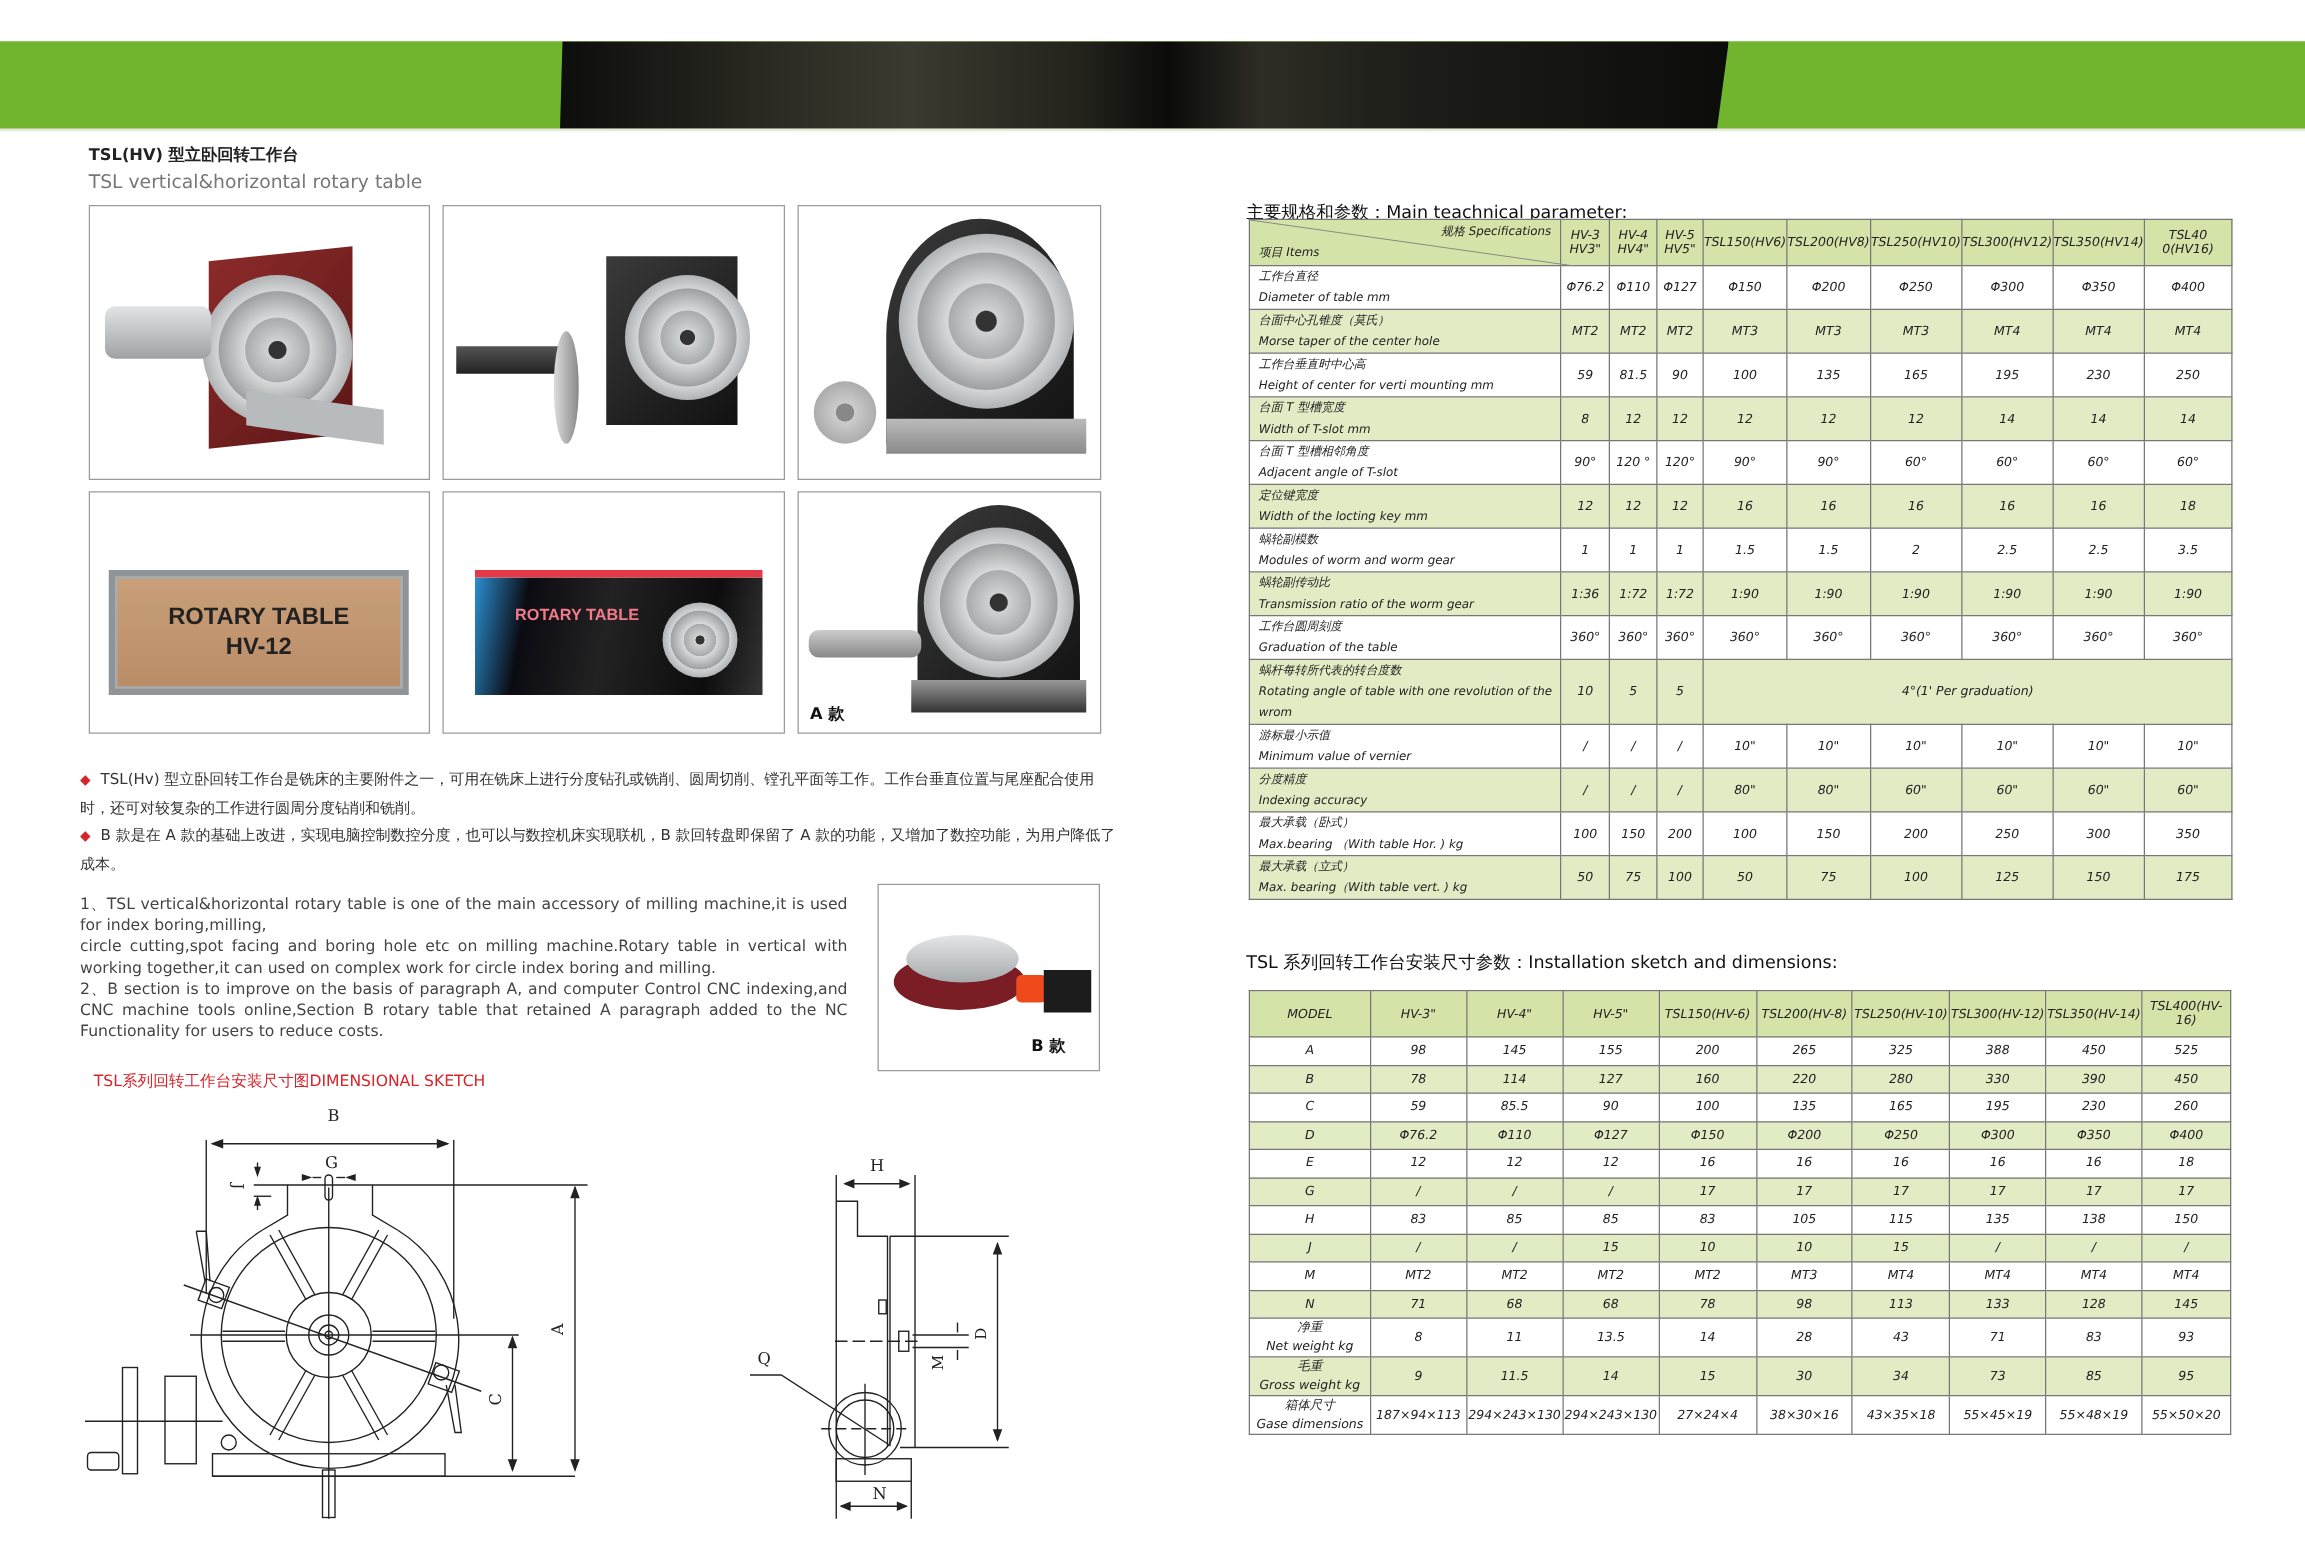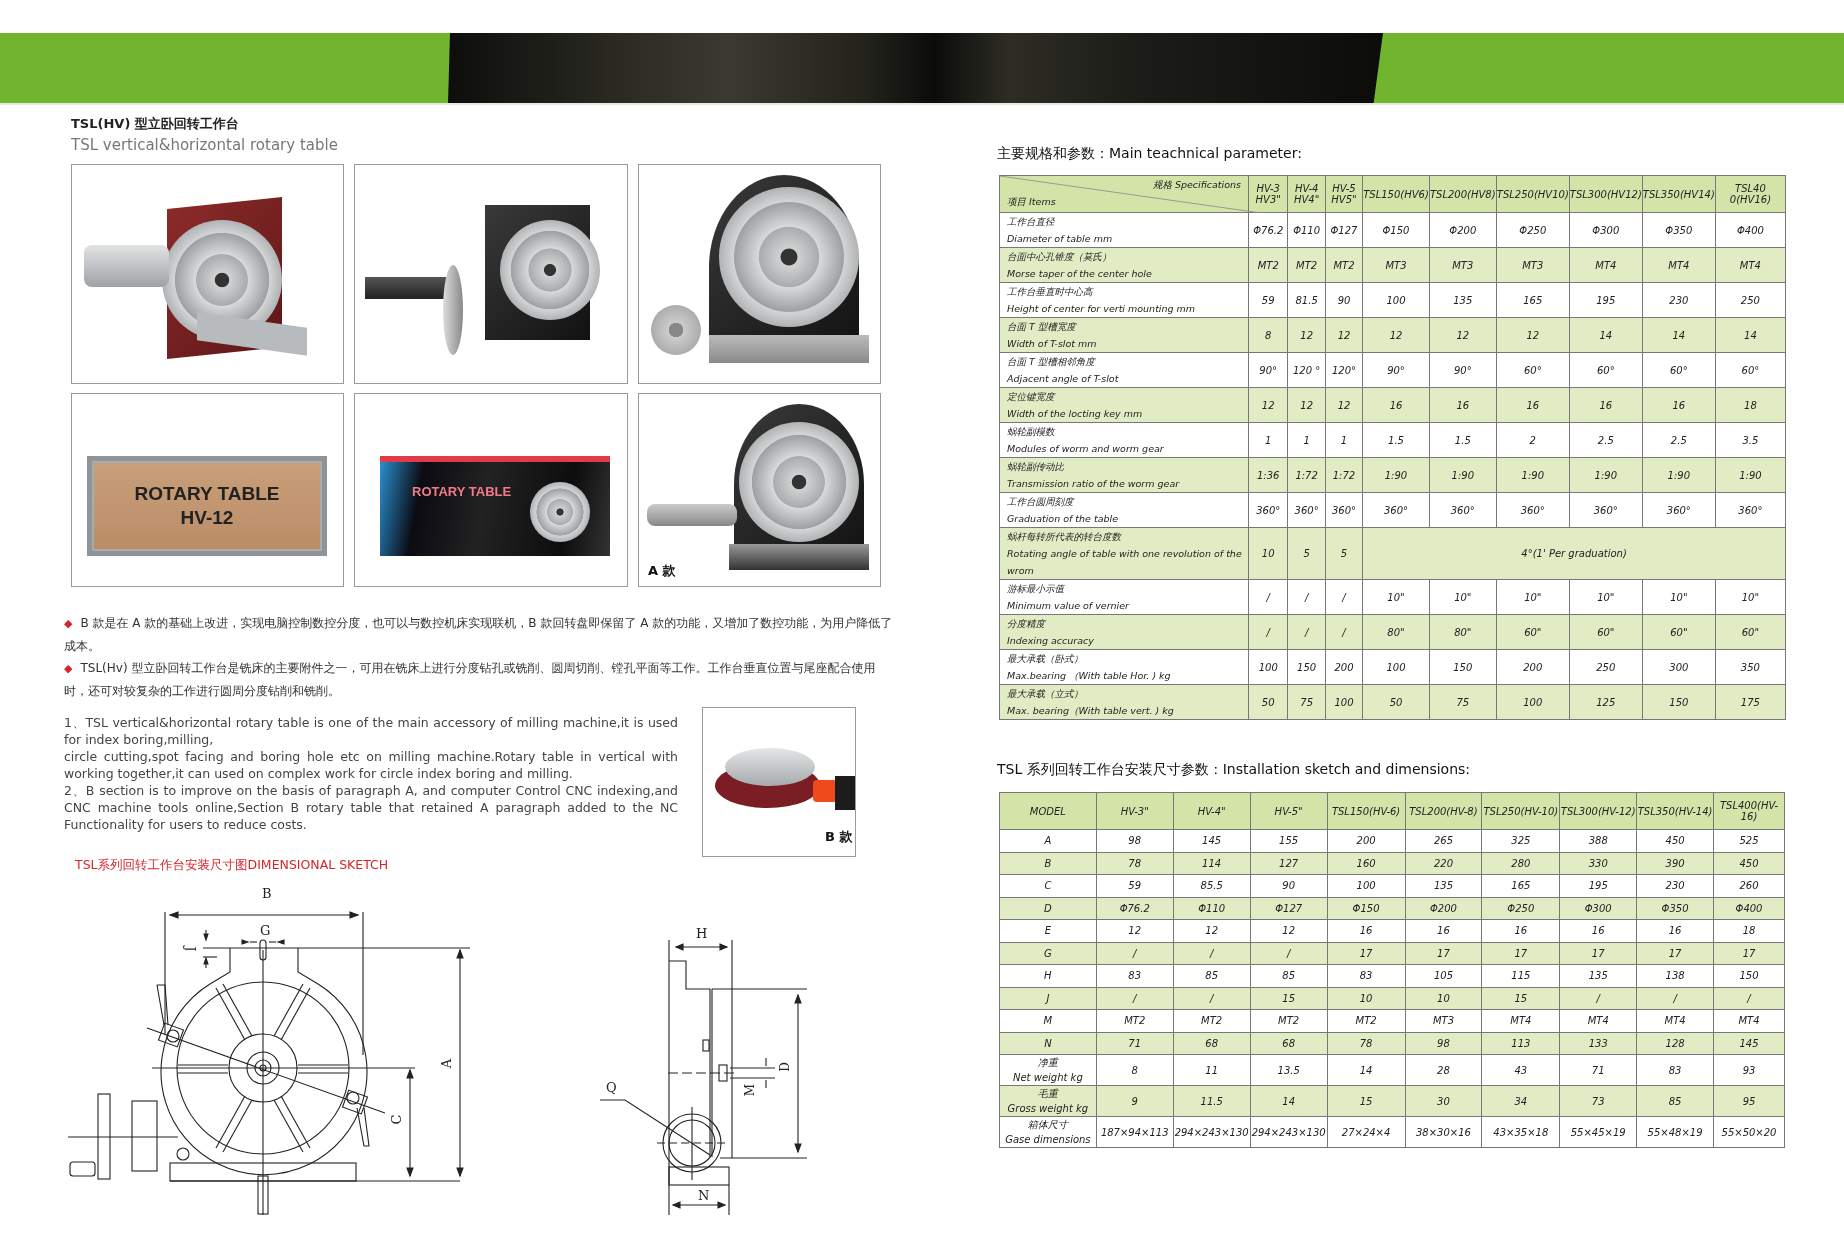--- a/index.html
+++ b/index.html
@@ -95,31 +95,31 @@
 </div>
 <div class="photo" style="left:638px;top:393px;width:243px;height:194px;">
   <div class="rt-body" style="left:95px;top:10px;width:130px;height:160px;border-radius:50% 50% 6px 6px;background:linear-gradient(135deg,#3a3a3a,#111);"></div>
   <div class="rt-disc" style="left:100px;top:28px;width:120px;height:120px;"></div>
   <div class="rt-body" style="left:8px;top:110px;width:90px;height:22px;border-radius:8px;background:linear-gradient(180deg,#ccc,#888);"></div>
   <div class="rt-body" style="left:90px;top:150px;width:140px;height:26px;background:linear-gradient(180deg,#999,#333);"></div>
   <span class="tag" style="left:9px;top:168px;">A 款</span>
 </div>
 
 <div class="bullets">
+  <p><span class="diamond">◆</span><span>TSL(Hv) 型立卧回转工作台是铣床的主要附件之一，可用在铣床上进行分度钻孔或铣削、圆周切削、镗孔平面等工作。工作台垂直位置与尾座配合使用时，还可对较复杂的工作进行圆周分度钻削和铣削。</span></p>
   <p><span class="diamond">◆</span><span>B 款是在 A 款的基础上改进，实现电脑控制数控分度，也可以与数控机床实现联机，B 款回转盘即保留了 A 款的功能，又增加了数控功能，为用户降低了成本。</span></p>
-  <p><span class="diamond">◆</span><span>TSL(Hv) 型立卧回转工作台是铣床的主要附件之一，可用在铣床上进行分度钻孔或铣削、圆周切削、镗孔平面等工作。工作台垂直位置与尾座配合使用时，还可对较复杂的工作进行圆周分度钻削和铣削。</span></p>
 </div>
 
 <div class="en-text">
   <div>1、TSL vertical&amp;horizontal rotary table is one of the main accessory of milling machine,it is used for index boring,milling,</div>
   <div>circle cutting,spot facing and boring hole etc on milling machine.Rotary table in vertical with working together,it can used on complex work for circle index boring and milling.</div>
   <div>2、B section is to improve on the basis of paragraph A, and computer Control CNC indexing,and CNC machine tools online,Section B rotary table that retained A paragraph added to the NC Functionality for users to reduce costs.</div>
 </div>
 
-<div class="photo" style="left:702px;top:707px;width:154px;height:150px;">
+<div class="photo" style="left:702px;top:707px;width:178px;height:150px;">
   <div class="rt-body" style="left:12px;top:55px;width:105px;height:45px;border-radius:50%;background:#7a1d24;"></div>
   <div class="rt-body" style="left:22px;top:40px;width:90px;height:38px;border-radius:50%;background:linear-gradient(180deg,#e4e6e7,#a7aaac);"></div>
   <div class="rt-body" style="left:110px;top:72px;width:24px;height:22px;background:#ee4a1c;border-radius:4px;"></div>
   <div class="rt-body" style="left:132px;top:68px;width:38px;height:34px;background:#1c1c1c;"></div>
   <span class="tag" style="left:122px;top:120px;">B 款</span>
 </div>
 
 <div class="sketch-title">TSL系列回转工作台安装尺寸图DIMENSIONAL SKETCH</div>
 
 <div class="svgwrap" style="left:60px;top:880px;width:460px;height:340px;">
@@ -210,21 +210,21 @@
   <path d="M73 305 l7 -3 v6 z M125 305 l-7 -3 v6 z" fill="#222"></path>
   <path d="M166 158 v8 M166 188 v-8"></path>
 </svg>
 <span style="position:absolute;left:96px;top:26px;font-family:'DejaVu Serif',serif;font-size:13px;">H</span>
 <span style="position:absolute;left:180px;top:160px;font-family:'DejaVu Serif',serif;font-size:12px;transform:rotate(-90deg);">D</span>
 <span style="position:absolute;left:144px;top:183px;font-family:'DejaVu Serif',serif;font-size:12px;transform:rotate(-90deg);">M</span>
 <span style="position:absolute;left:6px;top:180px;font-family:'DejaVu Serif',serif;font-size:13px;">Q</span>
 <span style="position:absolute;left:98px;top:288px;font-family:'DejaVu Serif',serif;font-size:13px;">N</span>
 </div>
 
-<div class="sec-title" style="left:997px;top:145px;">主要规格和参数：Main teachnical parameter:</div>
+<div class="sec-title" style="left:997px;top:161px;">主要规格和参数：Main teachnical parameter:</div>
 <table class="spec" style="left:999px;top:175px;width:787px;">
   <colgroup>
     <col style="width:261px">
       <col style="width:40px">
       <col style="width:38px">
       <col style="width:38px">
     <col style="width:64px">
       <col style="width:67px">
       <col style="width:67px">
       <col style="width:69px">

